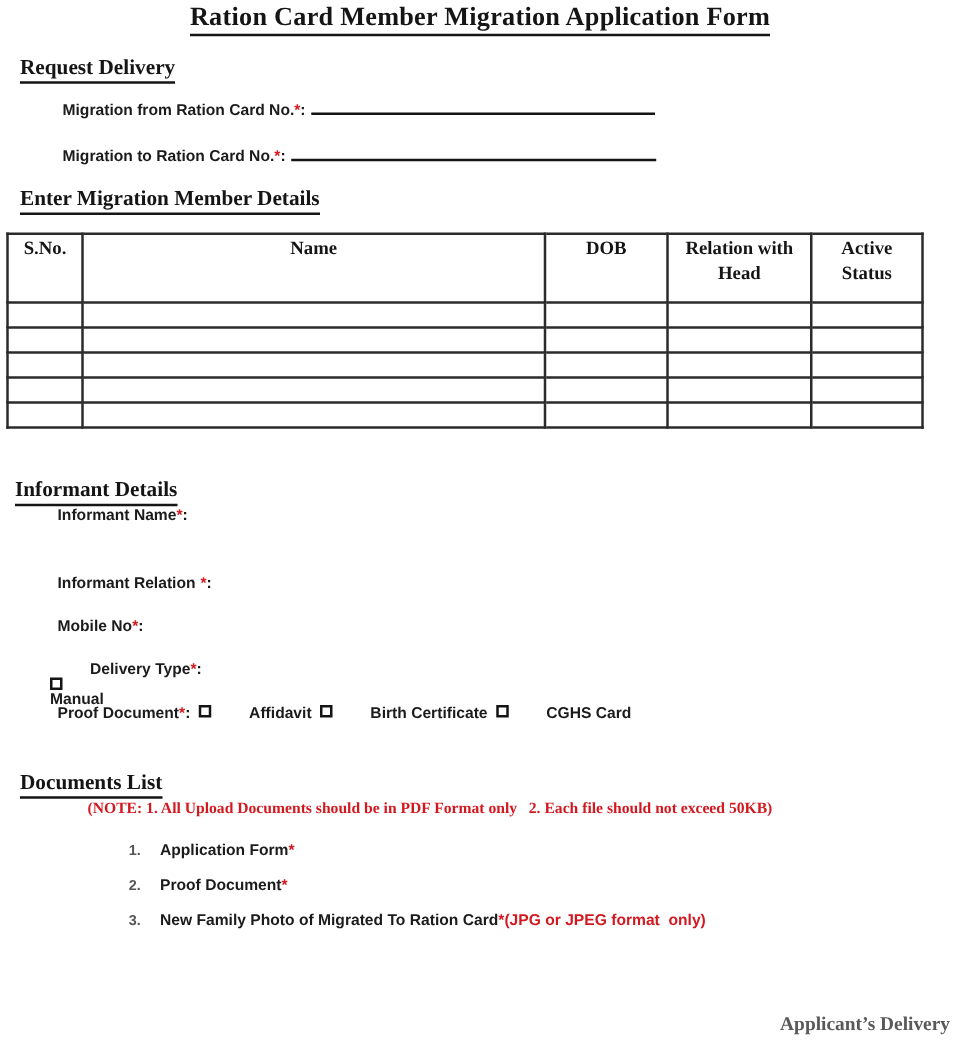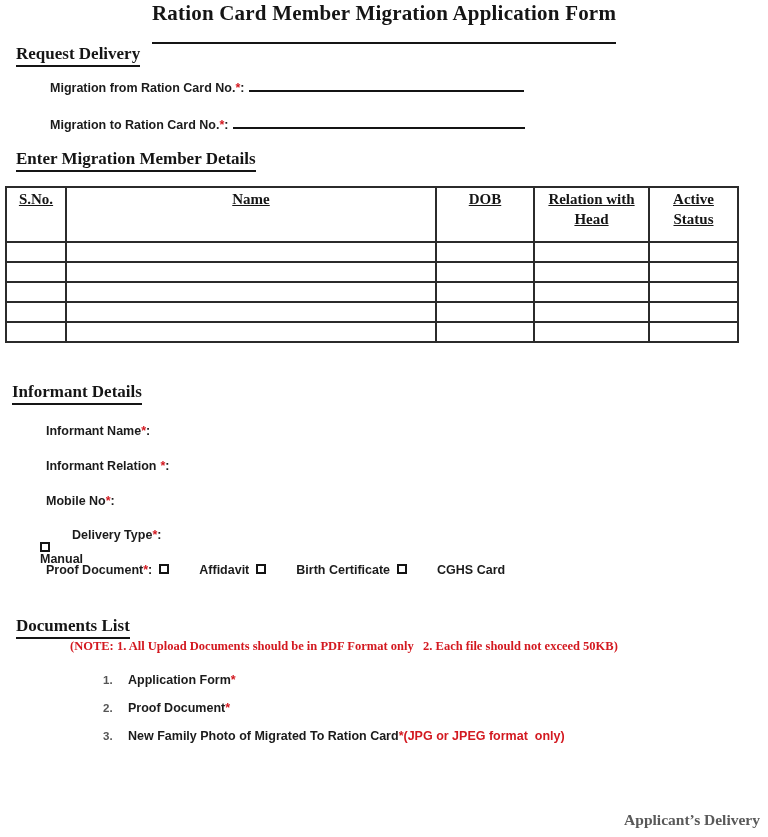--- a/index.html
+++ b/index.html
@@ -12,21 +12,21 @@
     overflow:hidden;
   }
   .abs { position:absolute; }
 
   
   .title-wrap { left:0; top:1px; width:768px; text-align:center; }
   .doc-title {
     display:inline-block;
     font-family:"Liberation Serif", serif;
     font-size:21px; font-weight:bold; color:#151515;
-    border-bottom:2px solid #151515; padding-bottom:16px;
+    border-bottom:2px solid #151515; padding-bottom:1px;
     letter-spacing:0.2px;
   }
   .section-heading {
     font-family:"Liberation Serif", serif;
     font-size:17px; font-weight:bold; color:#151515;
     display:inline-block;
     border-bottom:2px solid #151515; padding-bottom:1px;
   }
 
   
@@ -43,21 +43,21 @@
   .line-a { width:275px; }
   .line-b { width:292px; }
 
   
   table.member-table { border-collapse:collapse; table-layout:fixed; width:732px; }
   table.member-table th, table.member-table td { border:2px solid #2b2b2b; }
   table.member-table th {
     font-family:"Liberation Serif", serif;
     font-size:15px; font-weight:bold; color:#151515;
     vertical-align:top; text-align:center;
-    height:44px; padding:1px 8px 12px 8px; line-height:20px;text-decoration:underline;
+    height:44px; padding:1px 8px 12px 8px; line-height:20px;
   }
   table.member-table td { height:20px; }
 
   
   .cb {
     display:inline-block; width:10px; height:10px;
     border:2px solid #141414; background:#ffffff;
     margin:0 4px 0 7px; vertical-align:-1px;
   }
   .opt { font-size:12.5px; font-weight:bold; color:#1b1b1b;margin-left:26px; }
@@ -161,21 +161,21 @@
           <td></td>
           <td></td>
         </tr>
     </tbody>
   </table>
 
   <div class="abs" style="left:12px; top:382px;">
     <span class="section-heading">Informant Details</span>
   </div>
 
-  <div class="abs field-row" style="left:14px; top:424px;justify-content:flex-end;">
+  <div class="abs field-row" style="left:14px; top:405px;justify-content:flex-end;">
     <span class="lbl"><span>Informant Name</span><span class="red star">*</span><span>:</span></span>
   </div>
 
   <div class="abs field-row" style="left:14px; top:459px;">
     <span class="lbl"><span>Informant Relation</span><span class="red star pre-gap">*</span><span>:</span></span>
   </div>
 
   <div class="abs field-row" style="left:14px; top:494px;">
     <span class="lbl"><span>Mobile No</span><span class="red star">*</span><span>:</span></span>
   </div>

